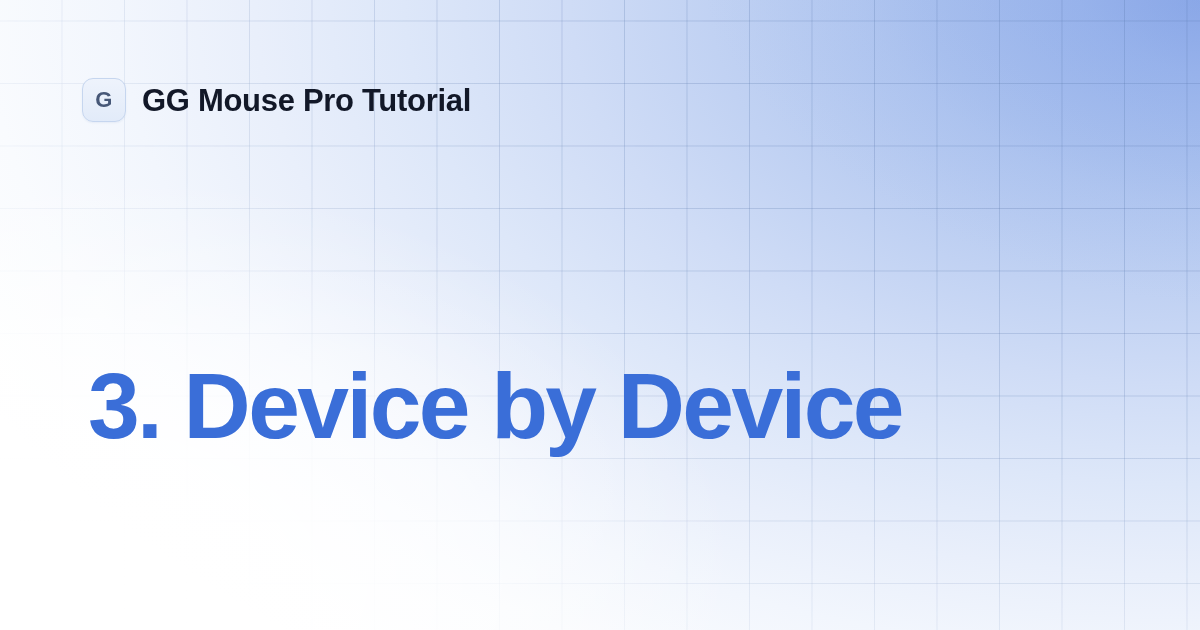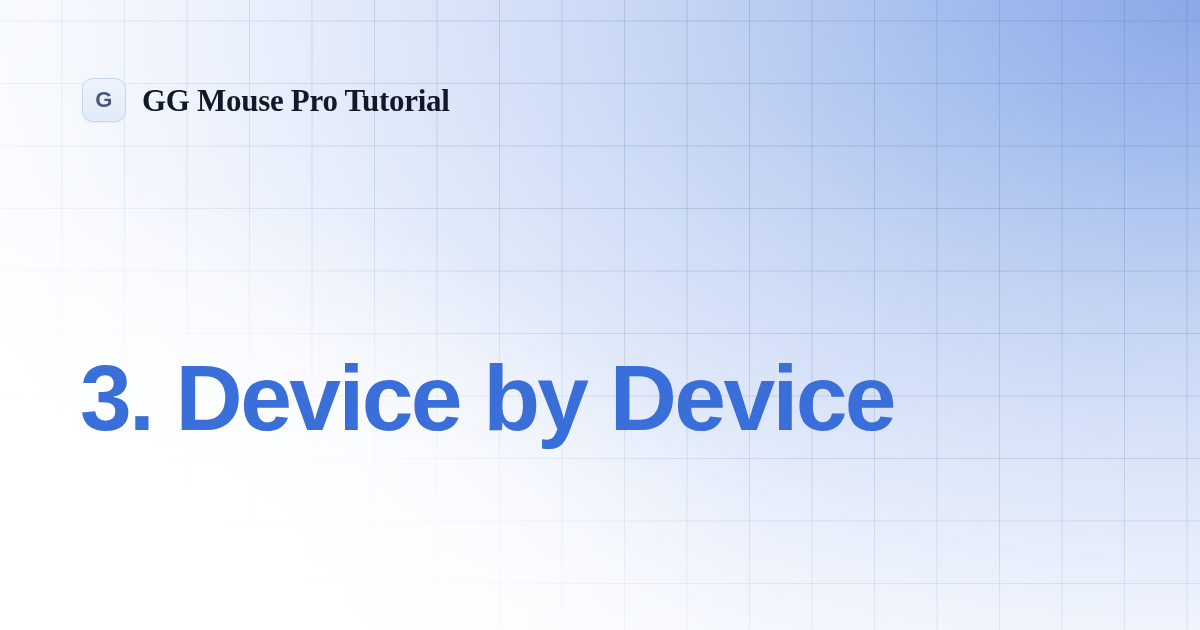--- a/index.html
+++ b/index.html
@@ -137,35 +137,35 @@
   .brand-badge-letter {
     font-family: "Liberation Sans", sans-serif;
     font-size: 22px;
     font-weight: 700;
     line-height: 1;
     color: #465777;
     letter-spacing: 0.2px;
   }
 
   .brand-title {
-    font-family: Liberation Serif, serif;
+    font-family: Liberation Sans, sans-serif;
     font-size: 31px;
     font-weight: 700;
     line-height: 1;
     color: #121828;
     letter-spacing: -0.3px;
     white-space: nowrap;
   }
 
   .headline {
     position: absolute;
     left: 80px;
     top: 352px;
     width: 980px;
-    margin: 0;
+    margin: 8px;
     font-family: "Liberation Sans", sans-serif;
     font-size: 93px;
     font-weight: 700;
     line-height: 0.99;
     letter-spacing: -2.6px;
     color: #3a6ed8;
   }
 
   .headline-line {
     display: block;

